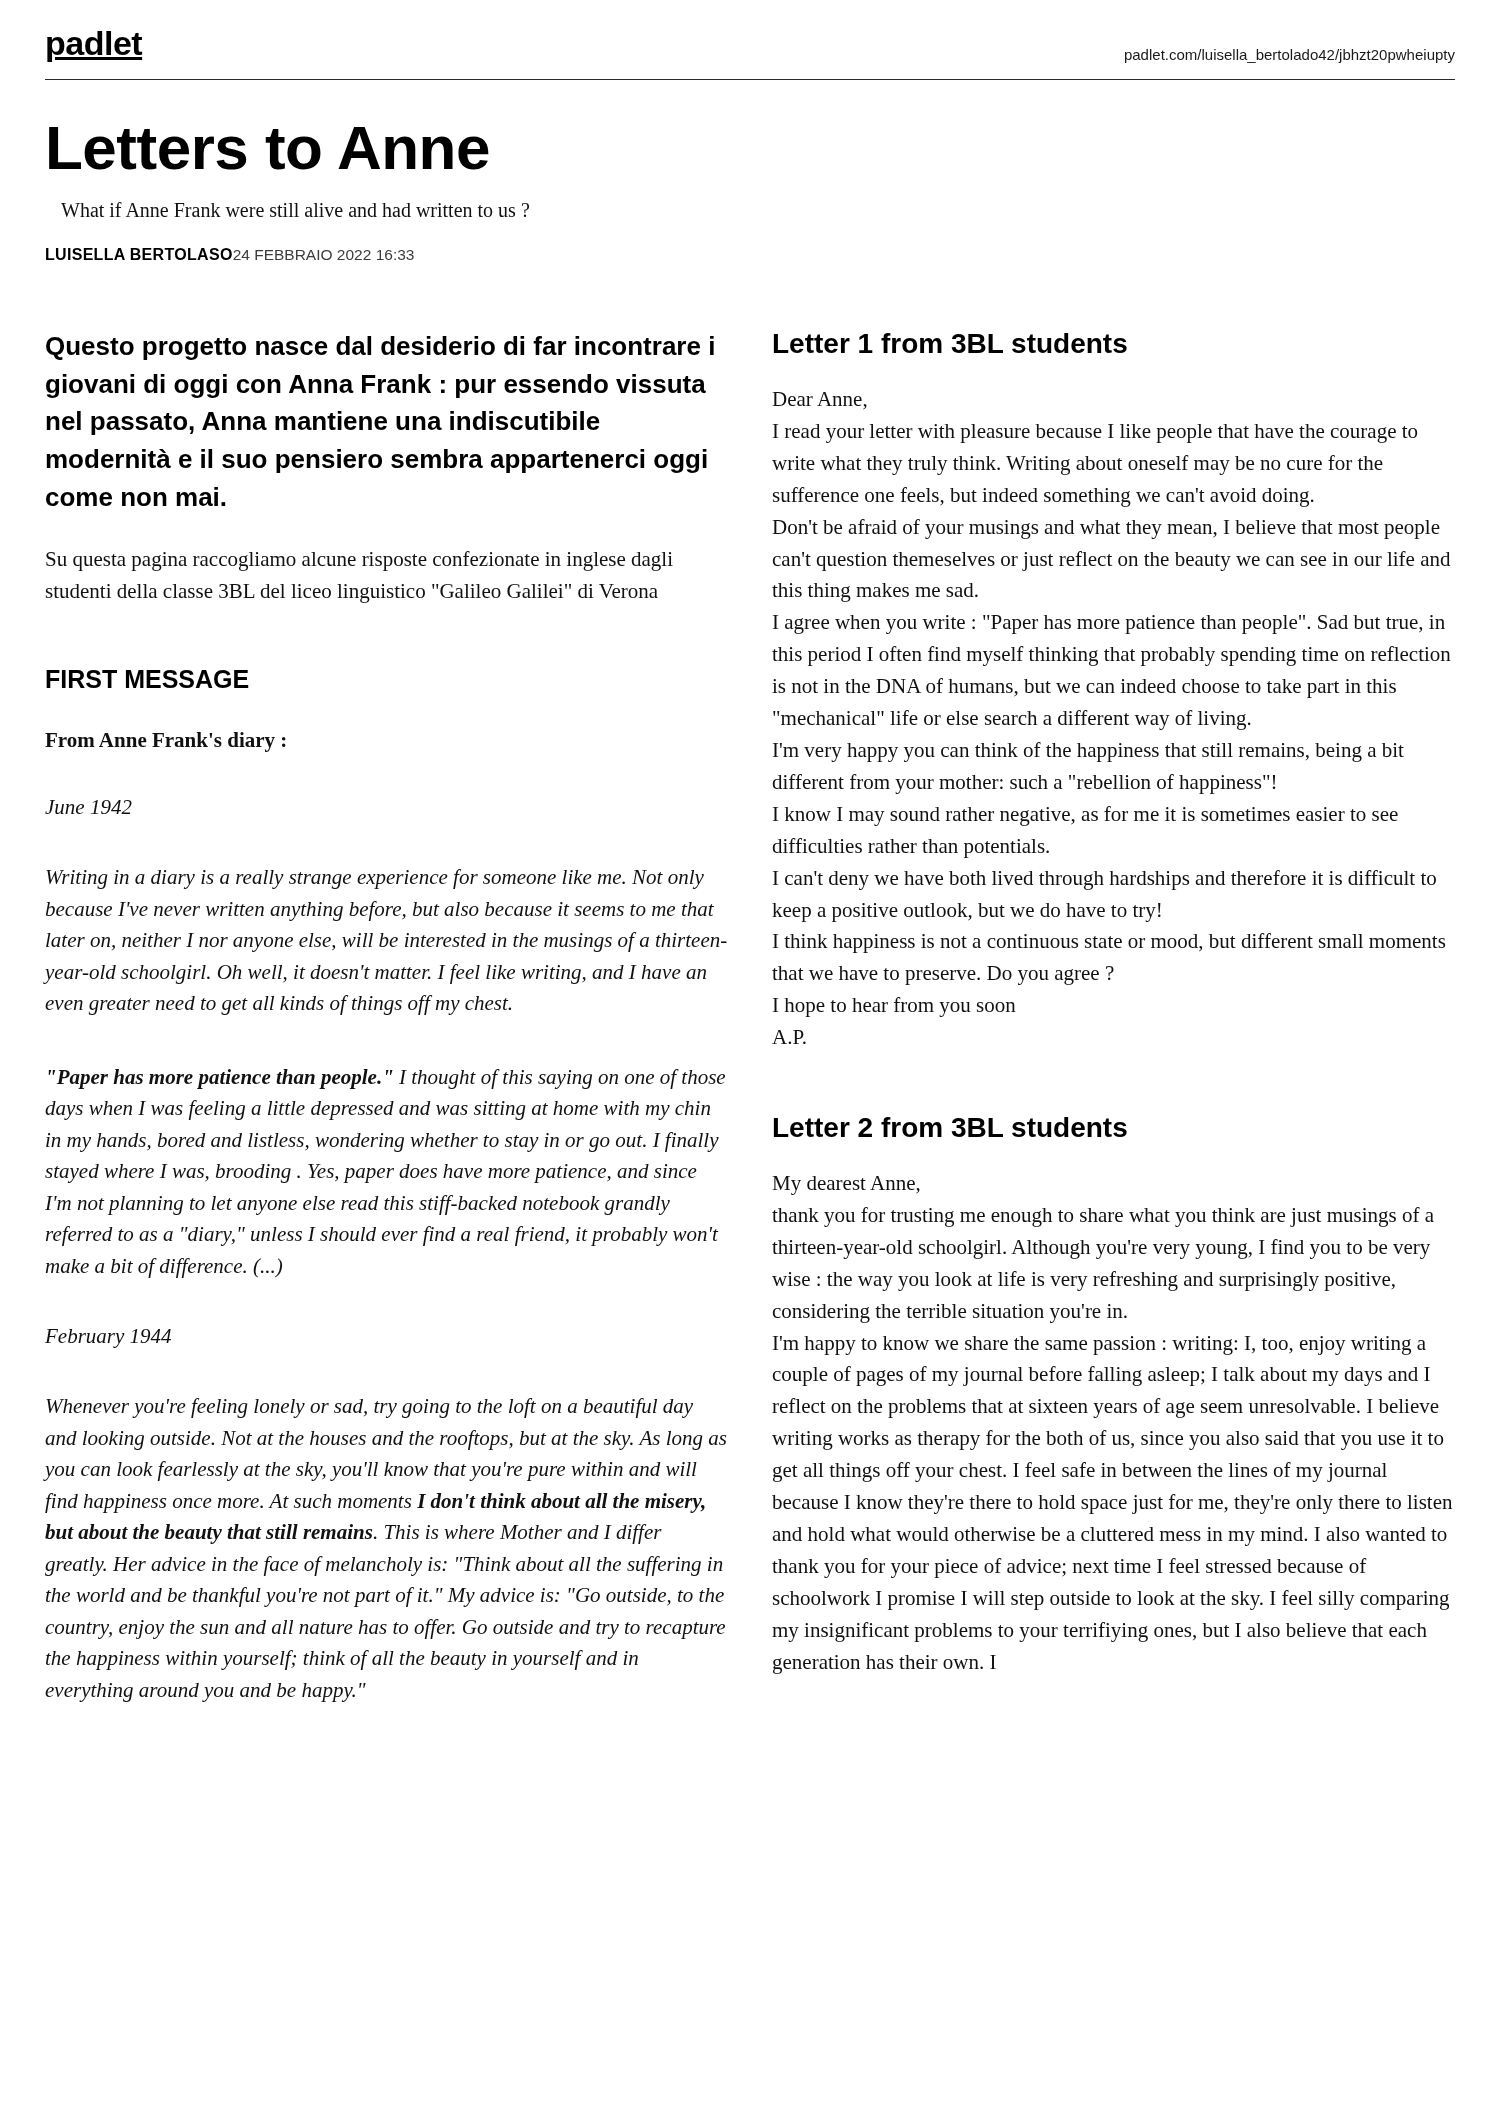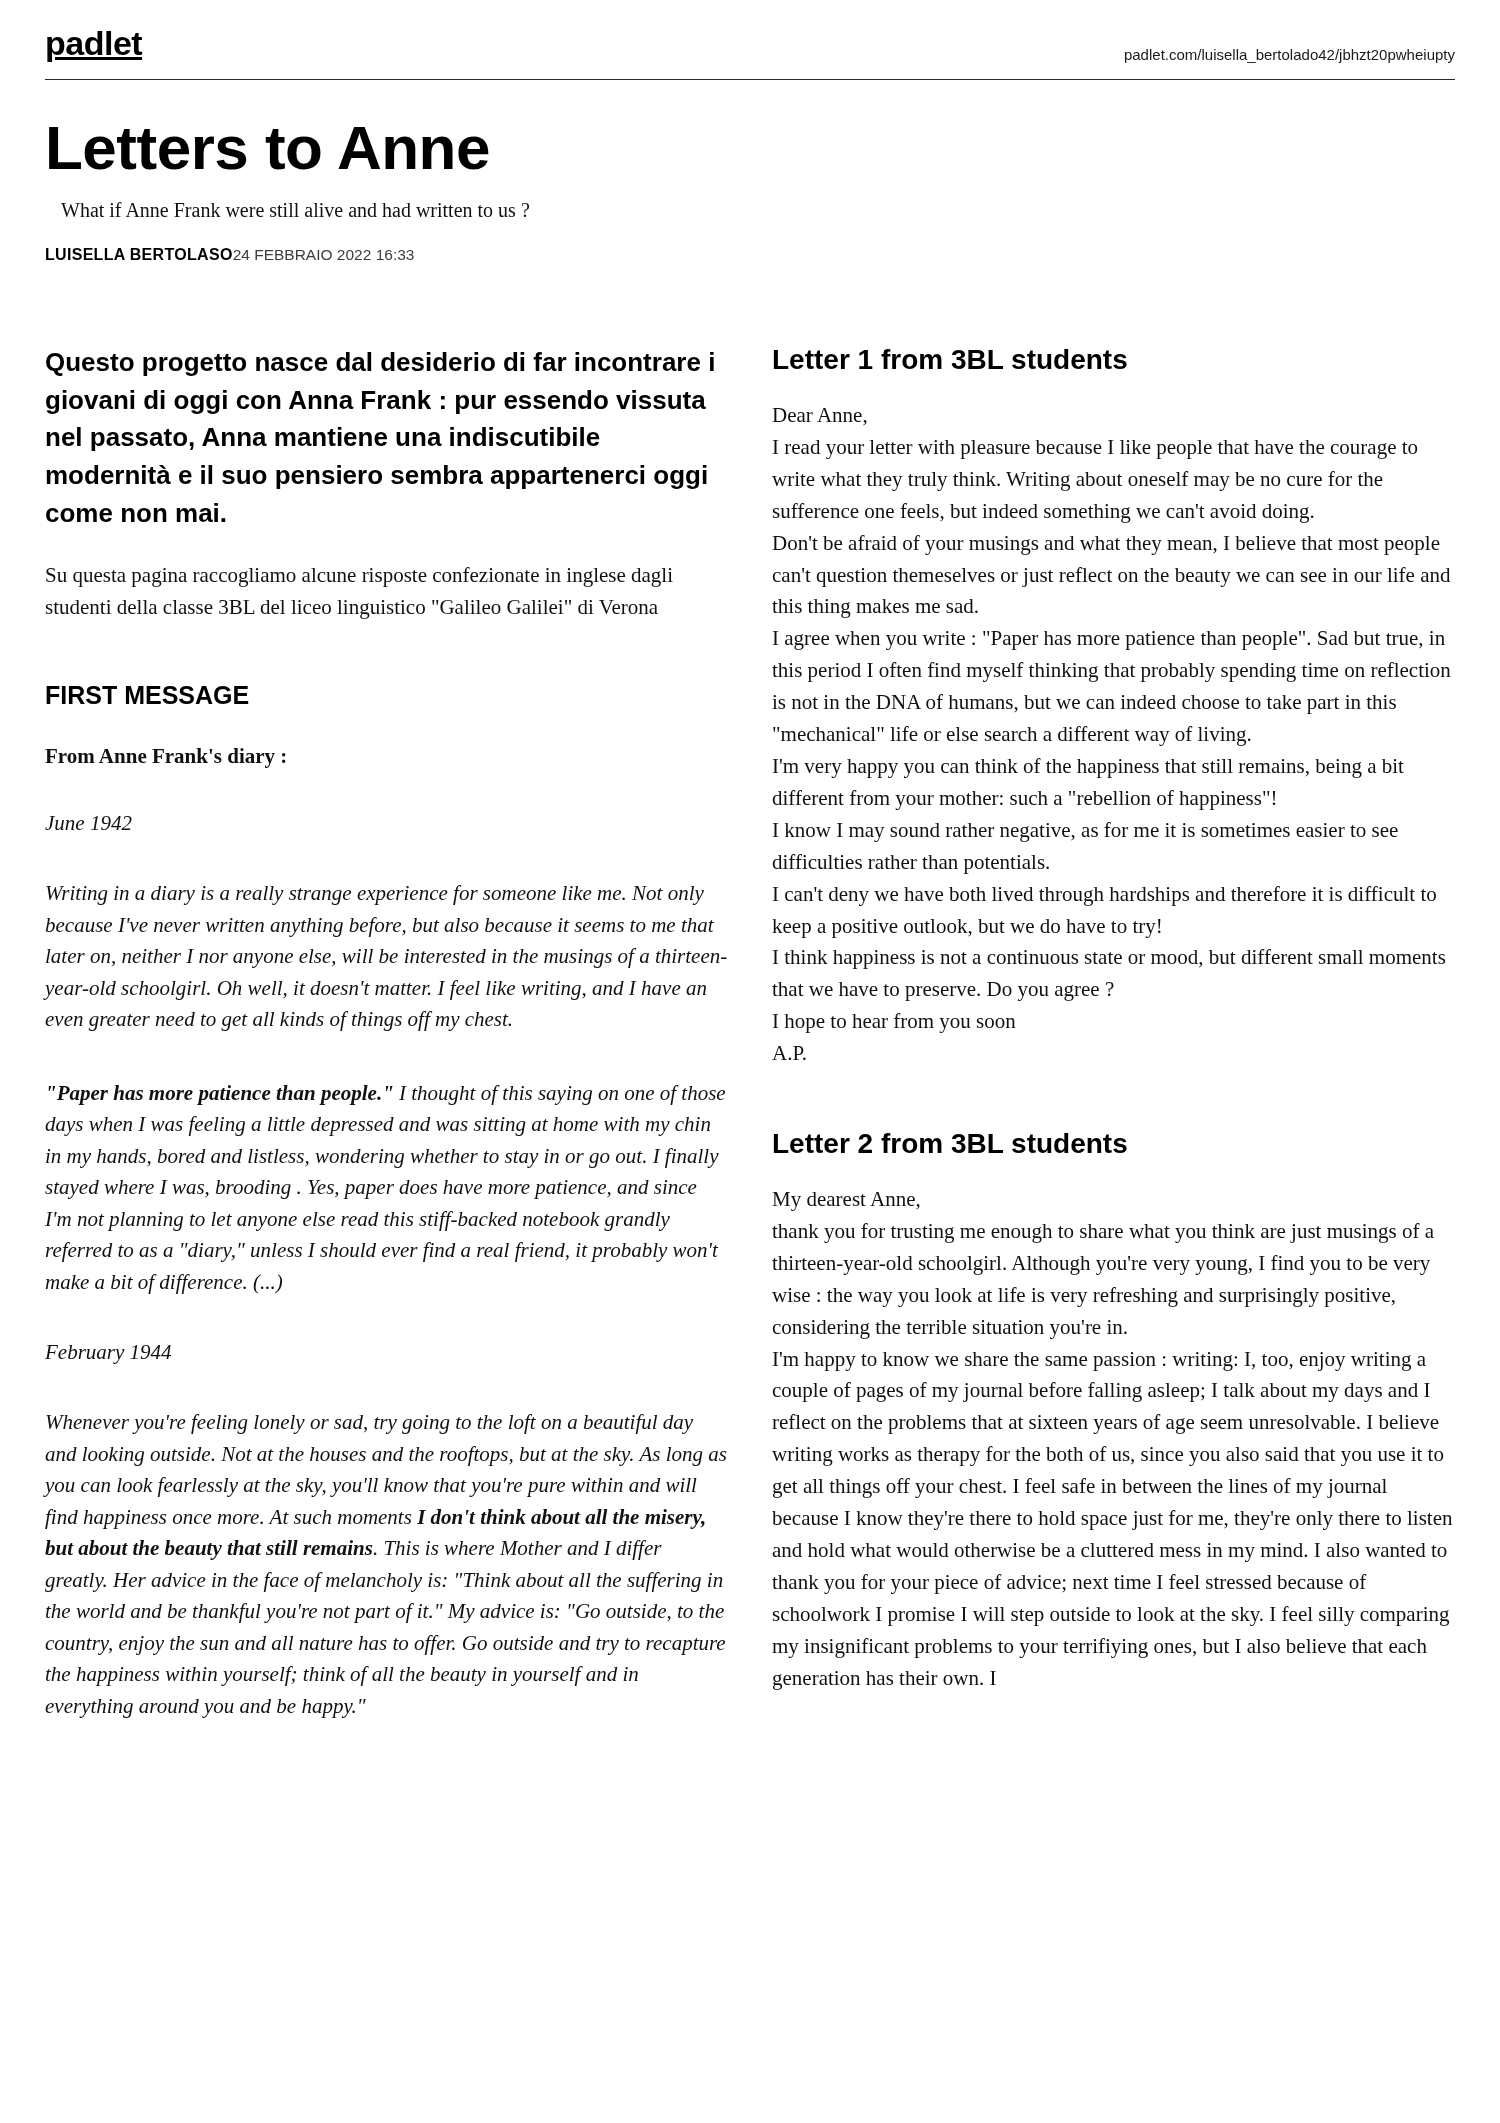--- a/index.html
+++ b/index.html
@@ -55,21 +55,21 @@
     font-size: 16px;
     letter-spacing: 0.3px;
     color: #000;
   }
   .date {
     font-family: "Liberation Sans", sans-serif;
     font-size: 15.5px;
     color: #3c3c3c;
   }
 
-  .columns { display: flex; gap: 44px; margin-top: 80px; }
+  .columns { display: flex; gap: 44px; margin-top: 64px; }
   .col { flex: 1; min-width: 0; }
 
   .intro-bold {
     font-family: "Liberation Sans", sans-serif;
     font-weight: 700;
     font-size: 26px;
     line-height: 1.45;
     margin: 0;
     color: #000;
   }

